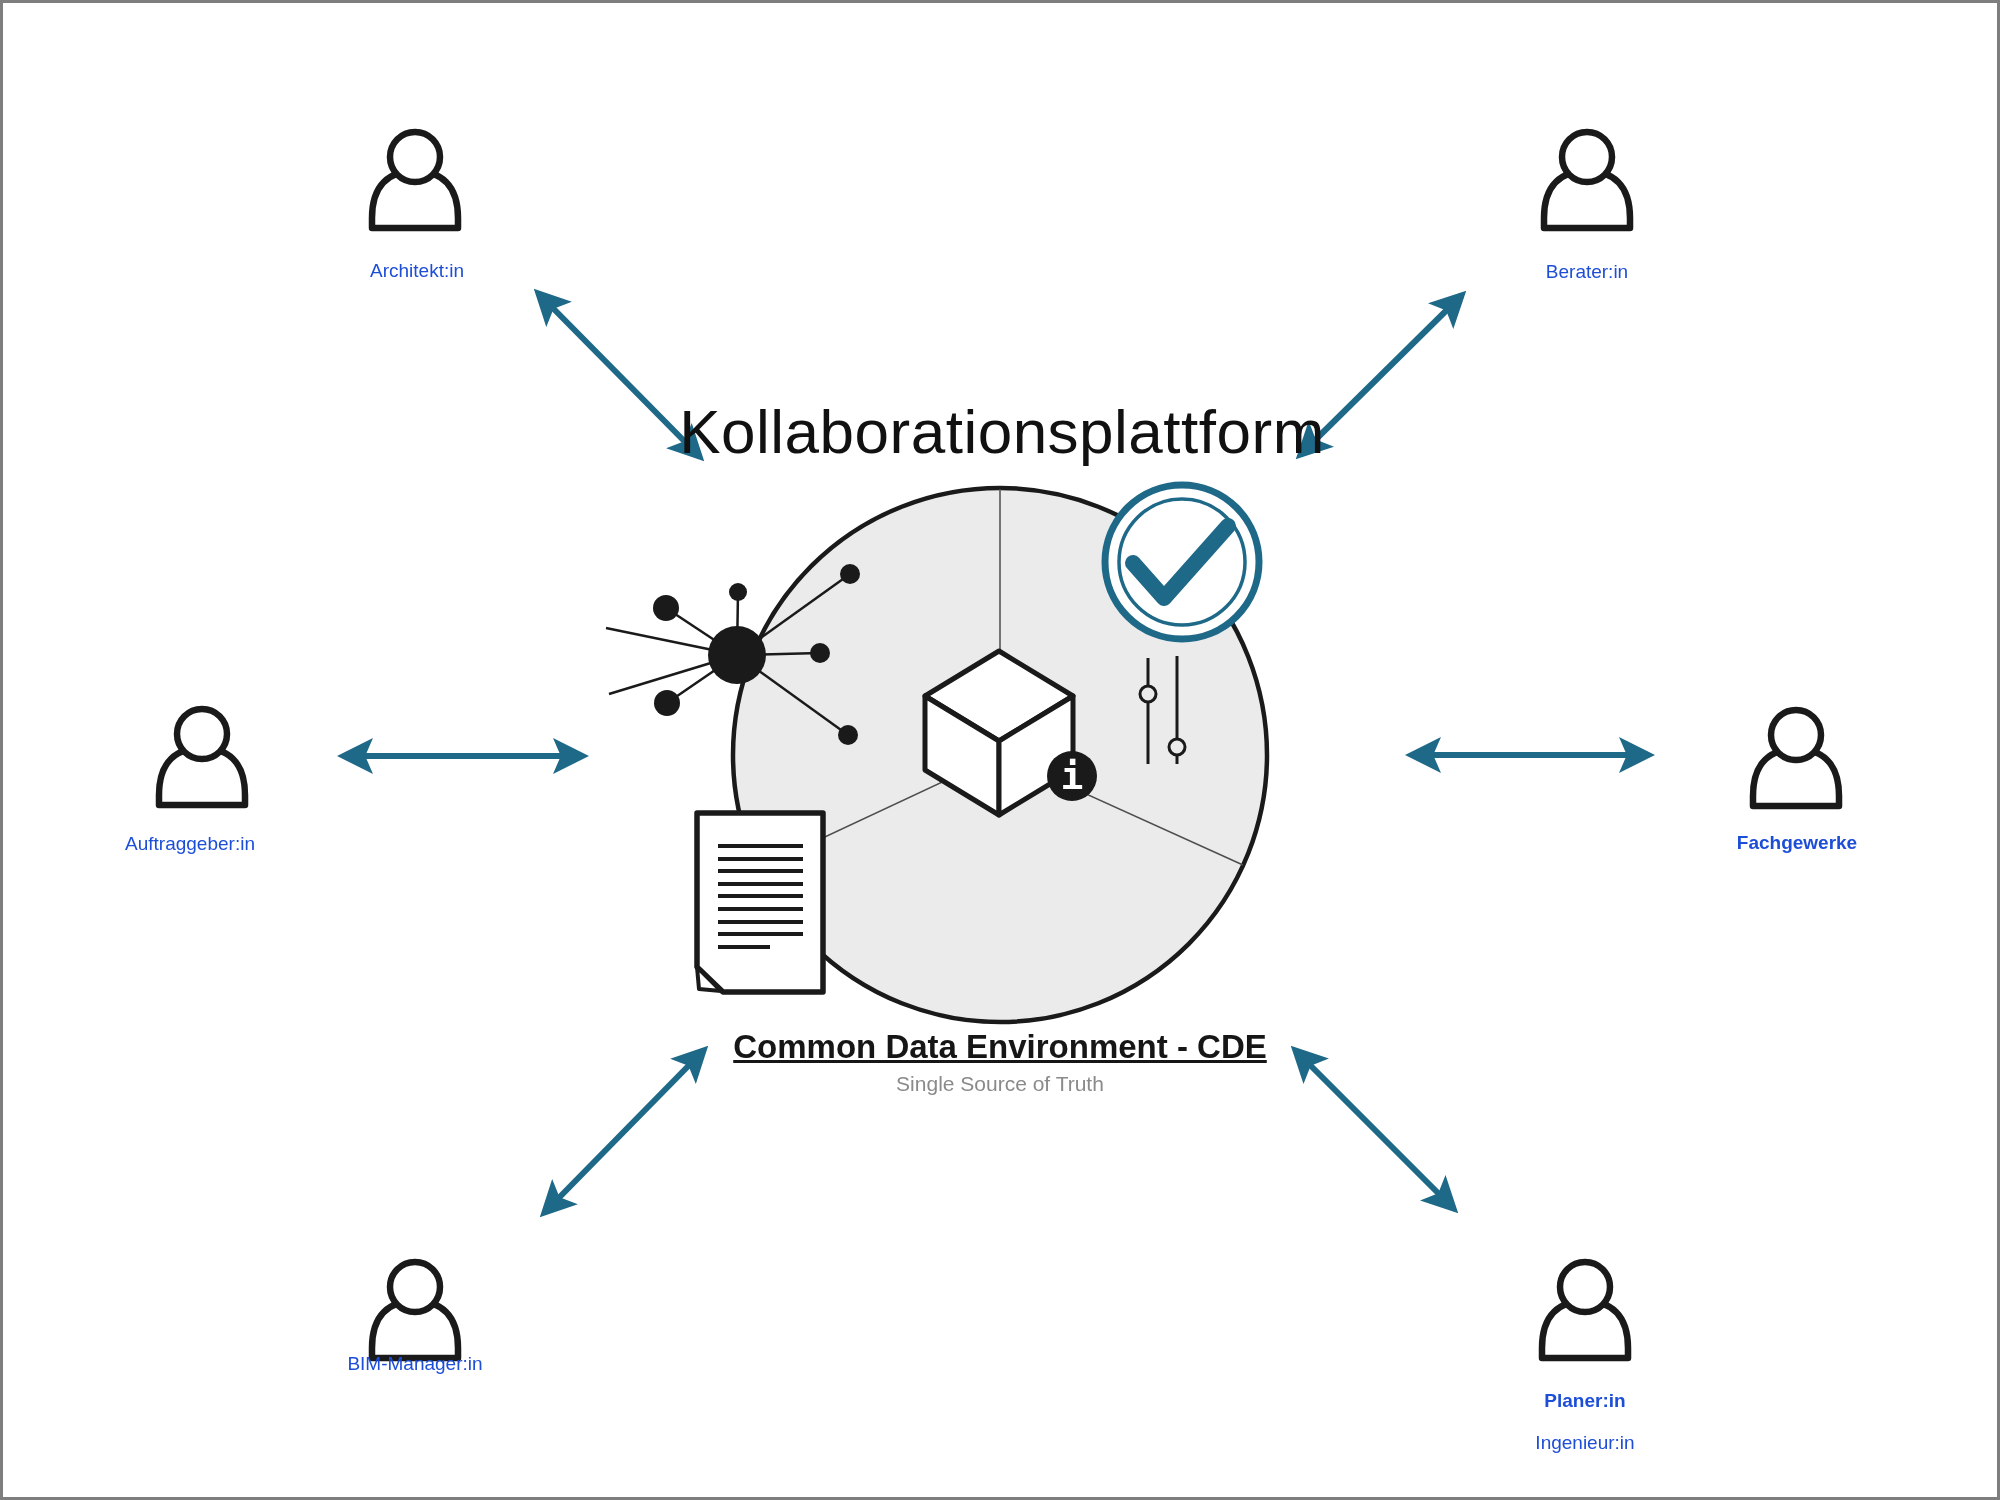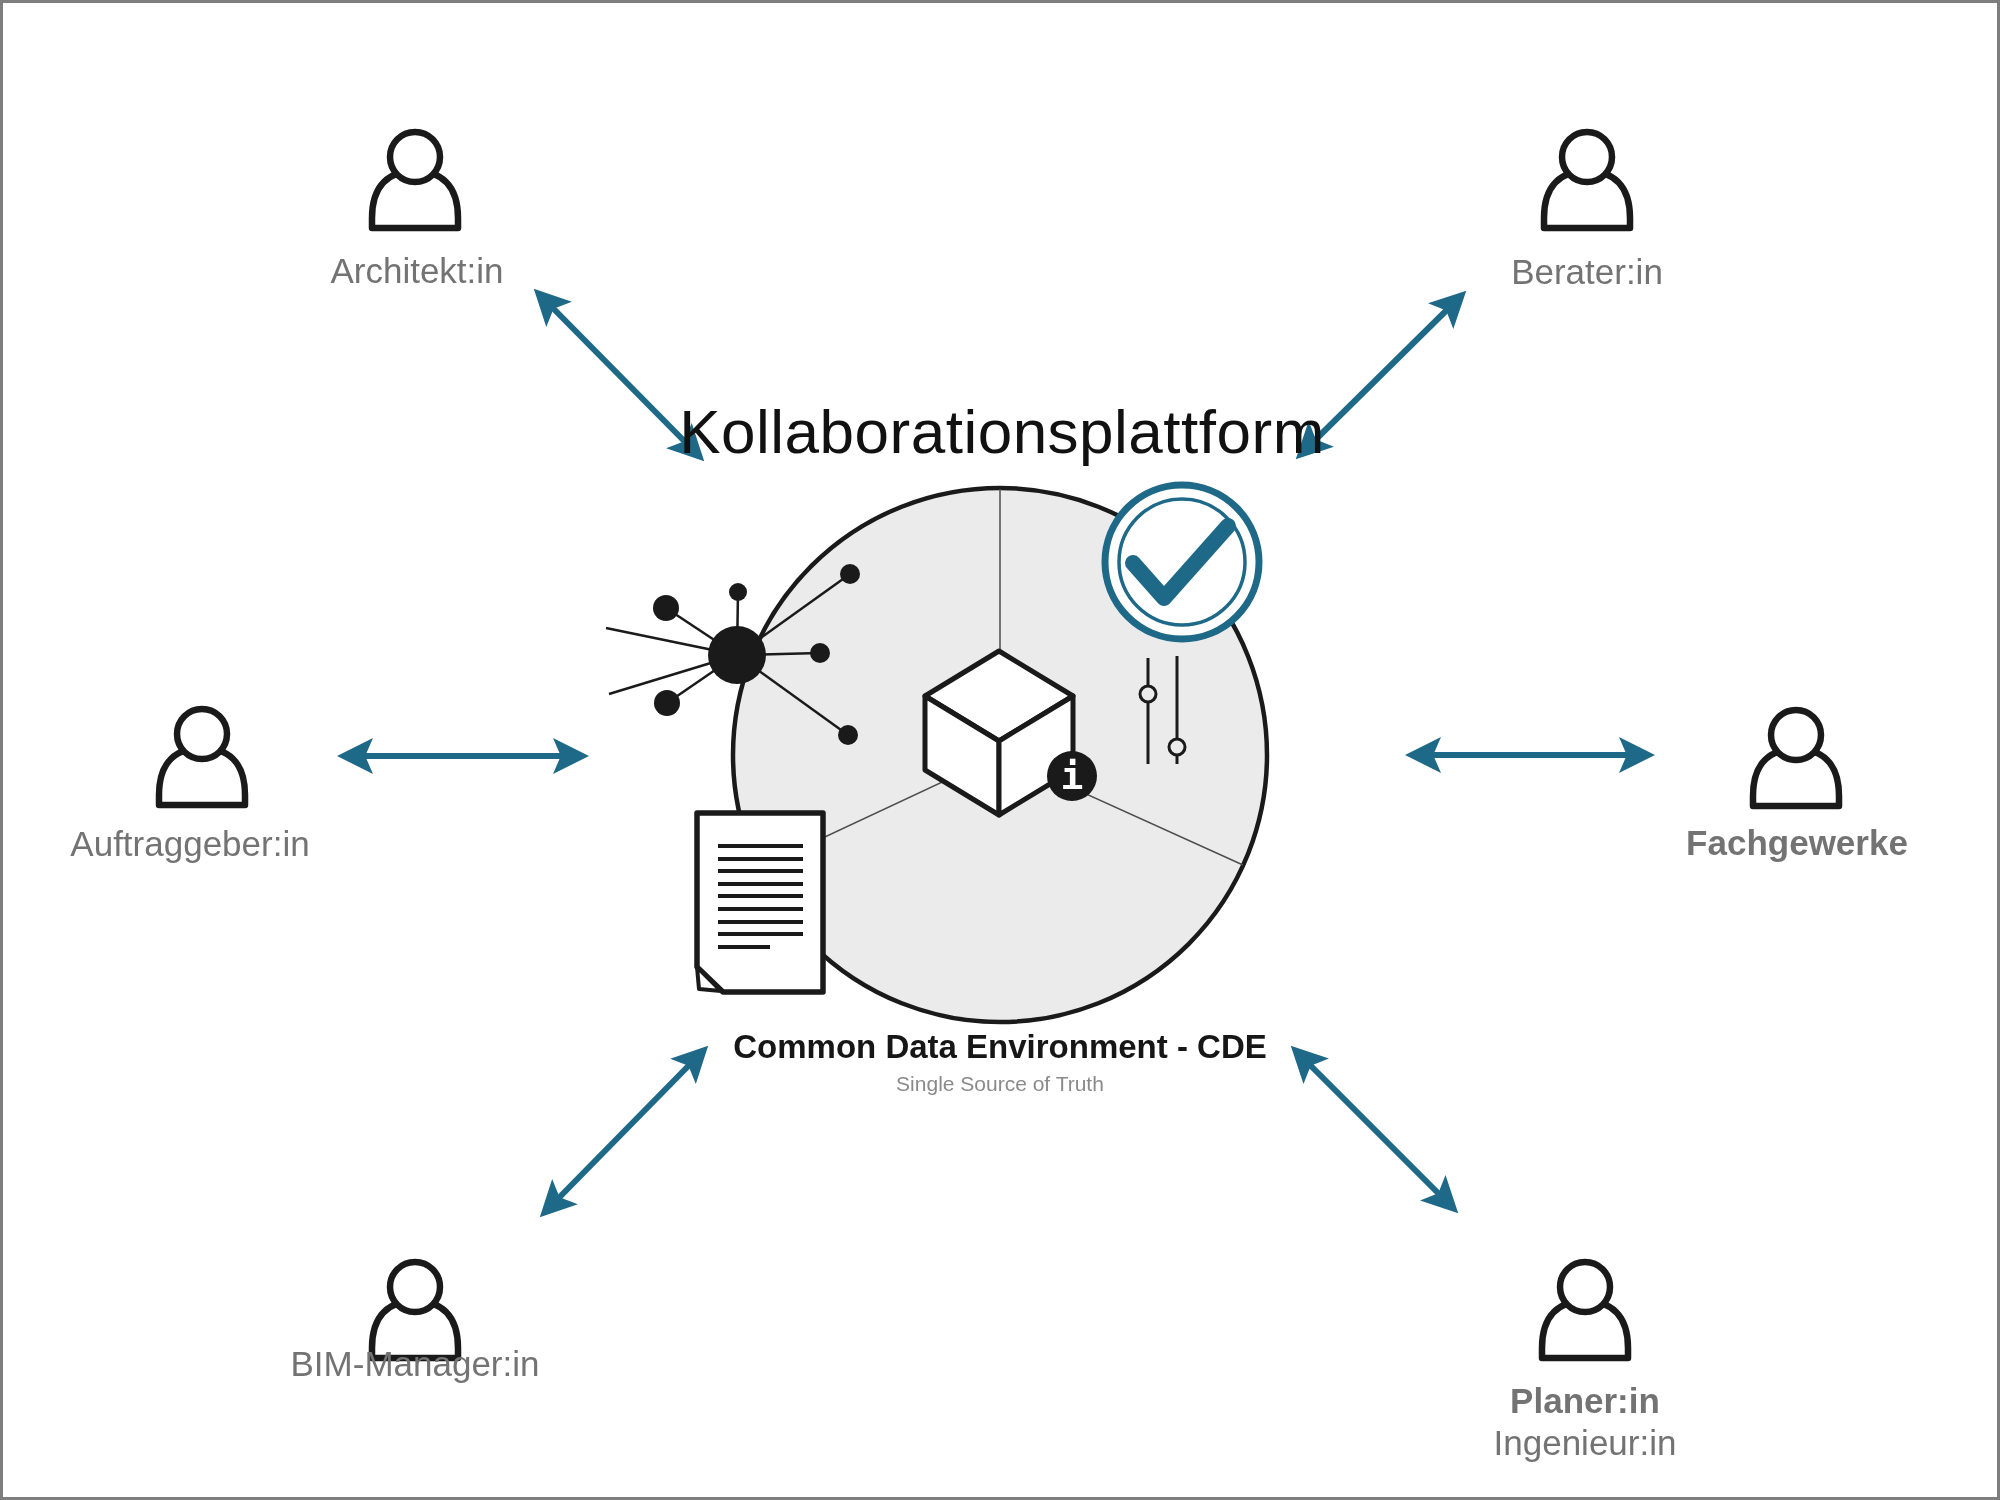--- a/index.html
+++ b/index.html
@@ -1,22 +1,22 @@
 <!DOCTYPE html>
 <html><head>
 <meta charset="utf-8">
 <style>
   html,body{margin:0;padding:0;background:#fff;}
   body{width:2000px;height:1500px;position:relative;font-family:"Liberation Sans",sans-serif;overflow:hidden;}
   .frame{position:absolute;inset:0;border:3px solid #7e7e7e;pointer-events:none;}
   .abs{position:absolute;transform:translate(-50%,-50%);white-space:nowrap;}
   .title{font-size:62px;font-weight:normal;color:#111;letter-spacing:.5px;}
-  .cde-heading{font-size:33px;font-weight:bold;color:#161616;}
+  .cde-heading{font-size:33px;font-weight:bold;color:#161616;text-decoration:underline;}
   .cde-sub{font-size:21px;color:#8a8a8a;}
-  .actor-label{font-size:35px;color:#737373;text-align:center;}
+  .actor-label{font-size:19px;color:#1d4ed8;text-align:center;}
   svg{position:absolute;left:0;top:0;}
 </style>
 </head>
 <body>
 
 <svg width="2000" height="1500" viewBox="0 0 2000 1500">
   <defs>
     <marker id="ah" viewBox="0 0 6 6" refX="5" refY="3" markerWidth="6" markerHeight="6" orient="auto-start-reverse">
       <path d="M0 0 L6 3 L0 6 L1.3 3 Z" fill="#1f6988"></path>
     </marker>

